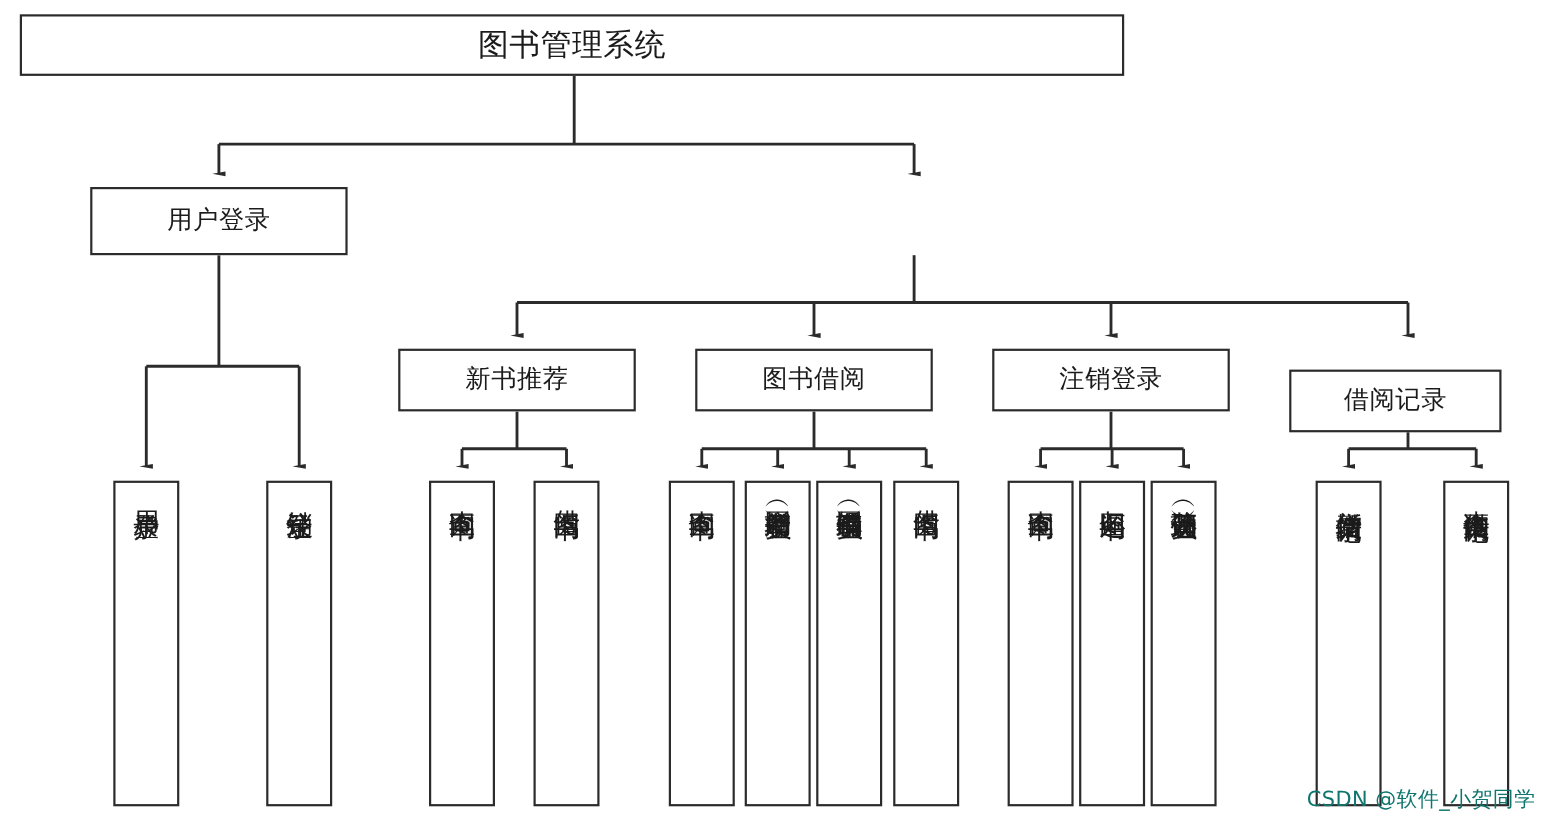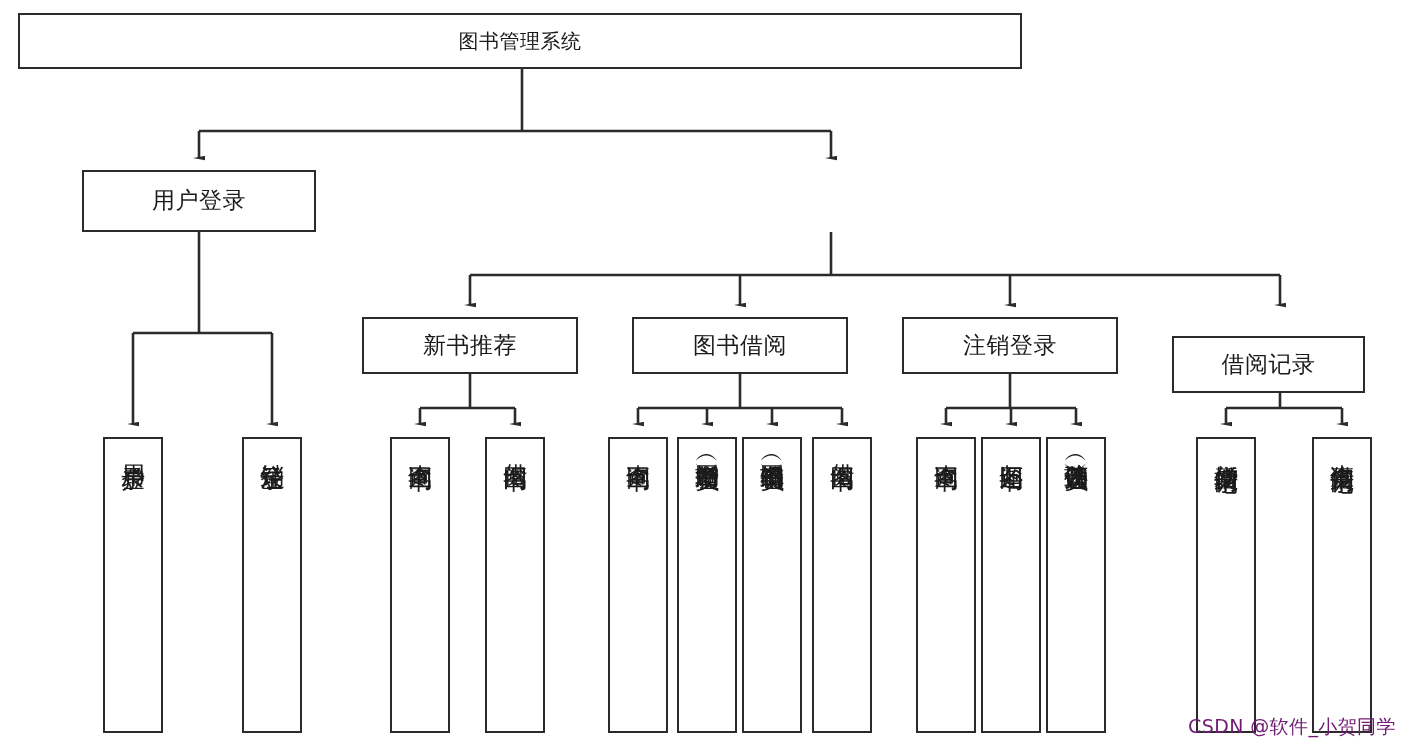--- a/index.html
+++ b/index.html
@@ -35,21 +35,21 @@
     justify-content: center;
     color: #1b1b1b;
   }
   .node.horiz .label {
     font-size: 23px;
     letter-spacing: 0.5px;
     line-height: 1.1;
     white-space: nowrap;
   }
   .node.root .label {
-    font-size: 20px;
+    font-size: 28px;
   }
   .node.vert {
     align-items: flex-start;
     justify-content: center;
     padding-top: 6px;
   }
   .node.vert .label {
     writing-mode: vertical-rl;
     text-orientation: upright;
     font-size: 24px;
@@ -59,21 +59,21 @@
     color: #1b1b1b;
   }
   .node.vert.tall .label {
     letter-spacing: 0.5px;
   }
   .watermark {
     position: absolute;
     left: 1188px;
     top: 714px;
     font-size: 19px;
-    color: #701a75;
+    color: #0f766e;
     white-space: nowrap;
     letter-spacing: 0.4px;
   }
 </style>
 </head>
 <body>
 
 <div id="canvas">
 
   <svg class="wires" viewBox="0 0 1405 747">

